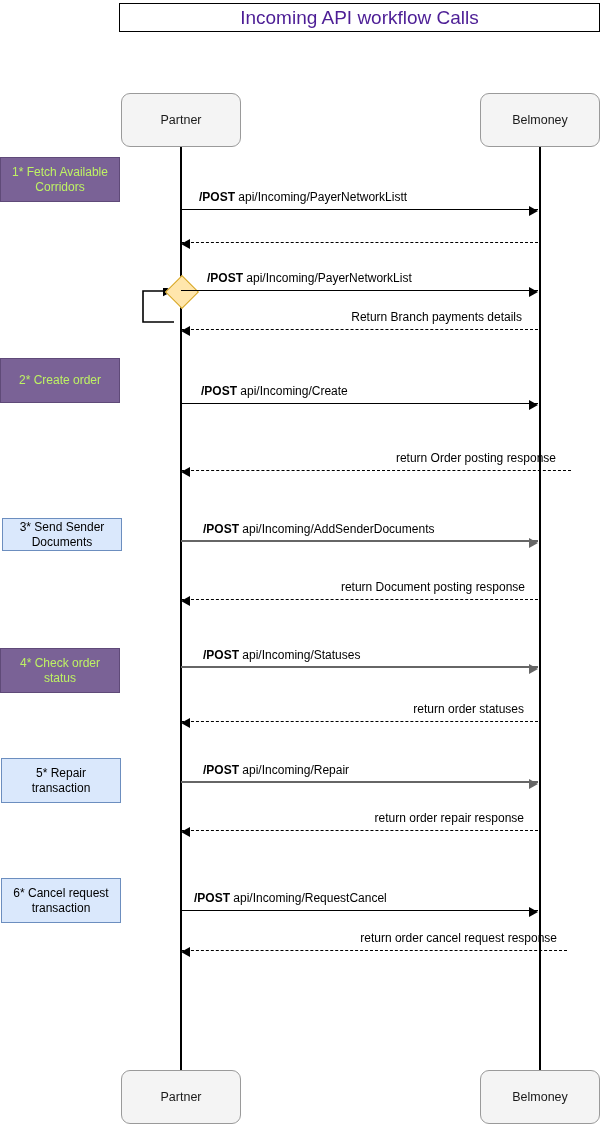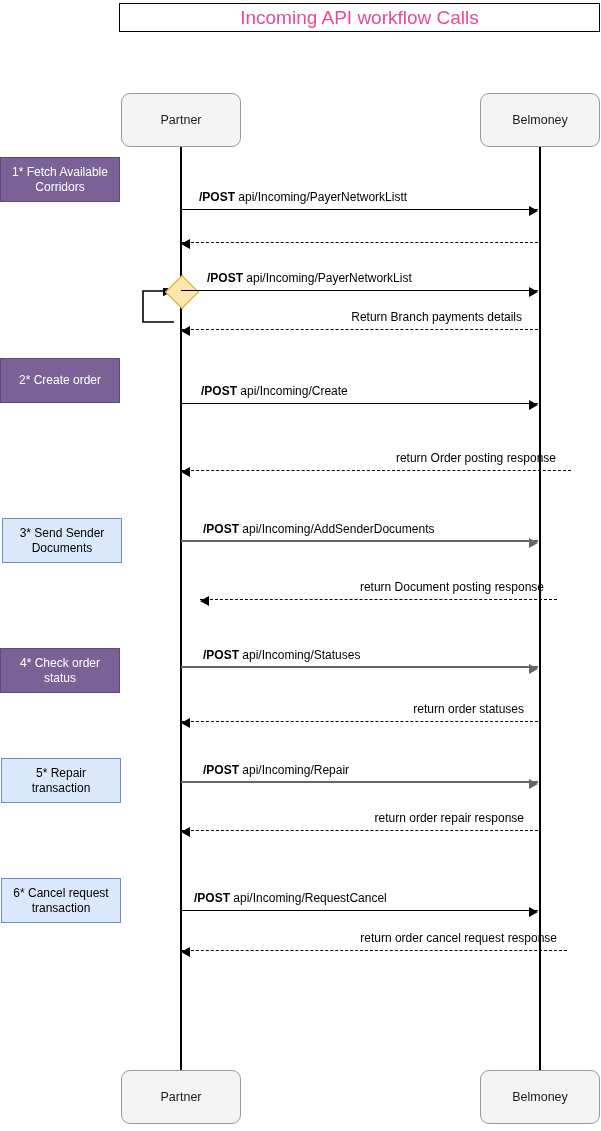--- a/index.html
+++ b/index.html
@@ -10,42 +10,42 @@
   }
   #canvas{position:absolute;left:0;top:0;width:601px;height:1131px;}
 
   
   .title-box{
     position:absolute;left:119px;top:3px;width:481px;height:29px;
     border:1.6px solid #000;background:#ffffff;
     display:flex;align-items:center;justify-content:center;
     box-sizing:border-box;
   }
-  .title-box span{font-size:19px;line-height:19px;color:#ec4899;}
+  .title-box span{font-size:19px;line-height:19px;color:#4c1d95;}
 
   
   .actor{
     position:absolute;width:120px;height:54px;
     background:#f4f4f4;border:1.2px solid #9a9a9a;border-radius:9px;
     display:flex;align-items:center;justify-content:center;
     box-sizing:border-box;
   }
   .actor span{font-size:12.5px;color:#1a1a1a;}
 
   
   .lifeline{position:absolute;width:1.6px;background:#000;}
 
   
   .step{
     position:absolute;box-sizing:border-box;
     display:flex;align-items:center;justify-content:center;
     text-align:center;padding:2px 6px;line-height:15px;
   }
   .step span{font-size:12px;display:block;}
-  .step.purple{background:#7a6296;border:1px solid #5f4a78;color:#ffffff;}
+  .step.purple{background:#7a6296;border:1px solid #5f4a78;color:#bef264;}
   .step.blue{background:#dae8fc;border:1px solid #6c8ebf;color:#000000;}
 
   
   .msg{position:absolute;height:28px;}
   .msg .label{
     position:absolute;bottom:6px;font-size:12px;white-space:nowrap;color:#000;
   }
   .msg .label .verb{font-weight:bold;}
   .msg .label.l-left{left:0;}
   .msg .label.l-right{right:0;}
@@ -85,21 +85,21 @@
 
   <div class="lifeline" style="left:180px;top:147px;height:923px;"></div>
   <div class="lifeline" style="left:539px;top:147px;height:923px;"></div>
 
   <div class="step purple" style="left:0px;top:157px;width:120px;height:45px;">
     <span>1* Fetch Available Corridors</span>
   </div>
   <div class="step purple" style="left:0px;top:358px;width:120px;height:45px;">
     <span>2* Create order</span>
   </div>
-  <div class="step blue" style="left:2px;top:518px;width:120px;height:45px;justify-content:center;">
+  <div class="step blue" style="left:2px;top:518px;width:120px;height:33px;justify-content:center;">
     <span>3* Send Sender Documents</span>
   </div>
   <div class="step purple" style="left:0px;top:648px;width:120px;height:45px;">
     <span>4* Check order status</span>
   </div>
   <div class="step blue" style="left:1px;top:758px;width:120px;height:45px;">
     <span>5* Repair transaction</span>
   </div>
   <div class="step blue" style="left:1px;top:878px;width:120px;height:45px;">
     <span>6* Cancel request transaction</span>
@@ -159,21 +159,21 @@
   </div>
 
   <div class="msg" style="left:181px;width:357px;top:514px;">
     <div class="label l-left" style="left:22px;">
       <span class="verb">/POST</span><span> api/Incoming/AddSenderDocuments</span>
     </div>
     <div class="line solid" style="border-top-color:#666666;border-top-width:2.4px;"></div>
     <div class="head right" style="right:0;border-left:9px solid #666666;"></div>
   </div>
 
-  <div class="msg" style="left:181px;width:357px;top:572px;margin-left:19px;">
+  <div class="msg" style="left:181px;width:357px;top:572px;">
     <div class="label l-right" style="right:13px;">
       <span>return Document posting response</span>
     </div>
     <div class="line dashed" style="border-top-color:#000000;"></div>
     <div class="head left" style="left:0;border-right:9px solid #000000;"></div>
   </div>
 
   <div class="msg" style="left:181px;width:357px;top:640px;">
     <div class="label l-left" style="left:22px;">
       <span class="verb">/POST</span><span> api/Incoming/Statuses</span>

